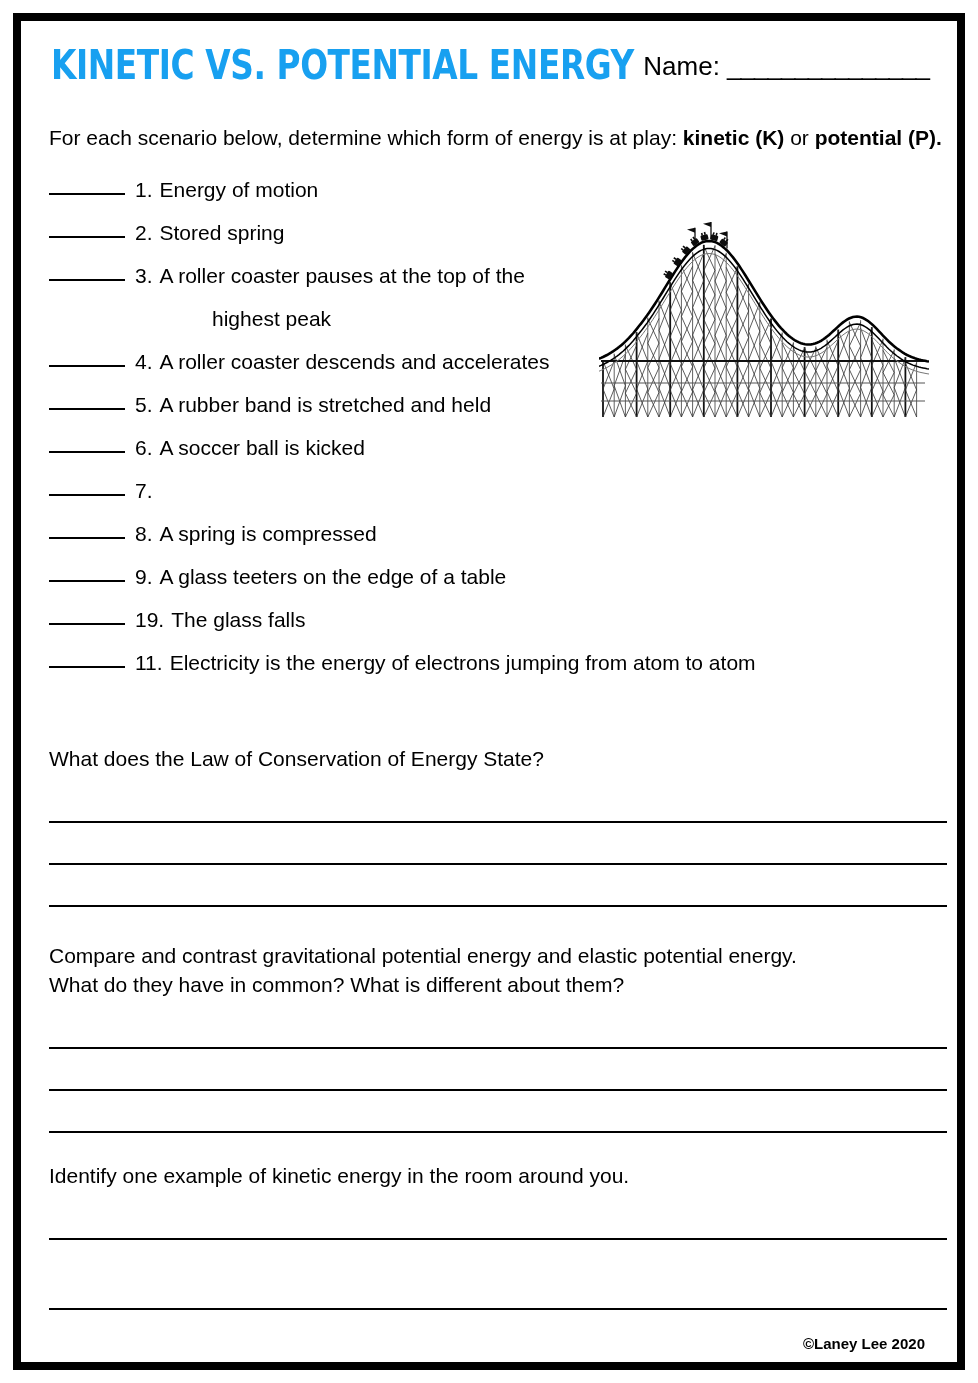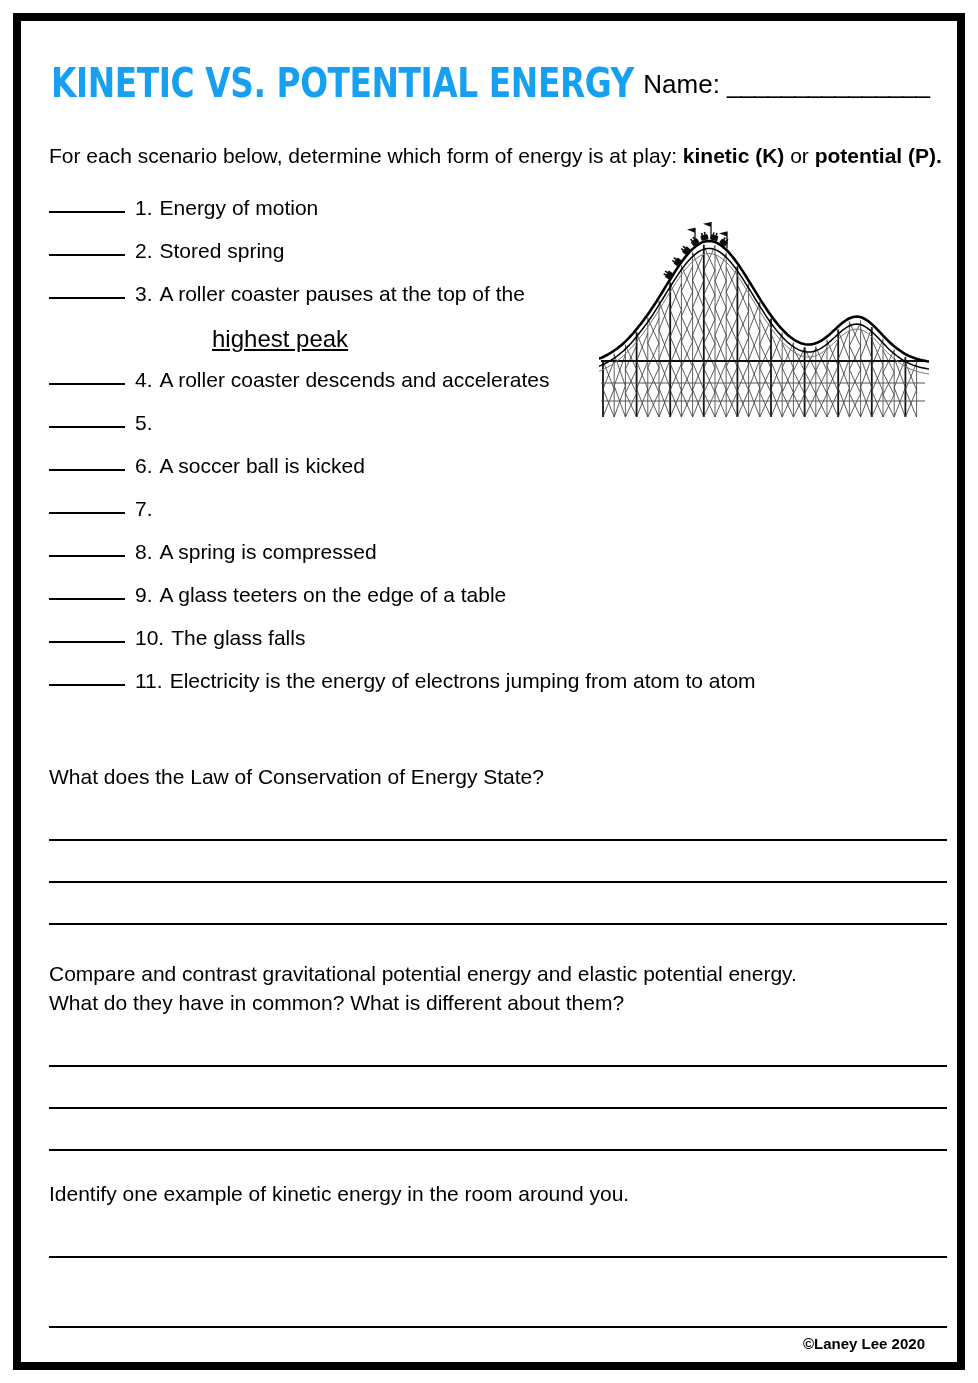--- a/index.html
+++ b/index.html
@@ -23,21 +23,21 @@
     top: 13px;
     width: 952px;
     height: 1357px;
     border: 8px solid #000000;
     background: #ffffff;
   }
 
   .inner {
     position: absolute;
     left: 0; top: 0; right: 0; bottom: 0;
-    padding: 36px 28px 0 28px;
+    padding: 18px 28px 0 28px;
   }
 
   
   .header {
     position: relative;
     height: 62px;
   }
 
   .title {
     position: absolute;
@@ -97,23 +97,22 @@
     top: -2px;
   }
   .item .num {
     flex: 0 0 auto;
     margin-right: 7px;
   }
   .item .txt { flex: 0 0 auto; white-space: nowrap; text-align: right; }
 
   .item-cont {
     height: 43px;
-    font-size: 24px;
+    font-size: 21px;
     padding-left: 163px;
-    text-decoration: underline;
   }
 
   
   .coaster {
     position: absolute;
     left: 578px;
     top: 190px;
     width: 330px;
     height: 212px;
     pointer-events: none;
@@ -189,20 +188,21 @@
 
       <div class="item">
         <span class="blank"></span>
         <span class="num">4.</span>
         <span class="txt">A roller coaster descends and accelerates</span>
       </div>
 
       <div class="item">
         <span class="blank"></span>
         <span class="num">5.</span>
+        <span class="txt">A rubber band is stretched and held</span>
       </div>
 
       <div class="item">
         <span class="blank"></span>
         <span class="num">6.</span>
         <span class="txt">A soccer ball is kicked</span>
       </div>
 
       <div class="item">
         <span class="blank"></span>
@@ -216,21 +216,21 @@
       </div>
 
       <div class="item">
         <span class="blank"></span>
         <span class="num">9.</span>
         <span class="txt">A glass teeters on the edge of a table</span>
       </div>
 
       <div class="item">
         <span class="blank"></span>
-        <span class="num">10.</span>
+        <span class="num">19.</span>
         <span class="txt">The glass falls</span>
       </div>
 
       <div class="item">
         <span class="blank"></span>
         <span class="num">11.</span>
         <span class="txt">Electricity is the energy of electrons jumping from atom to atom</span>
       </div>
 
     </div>

